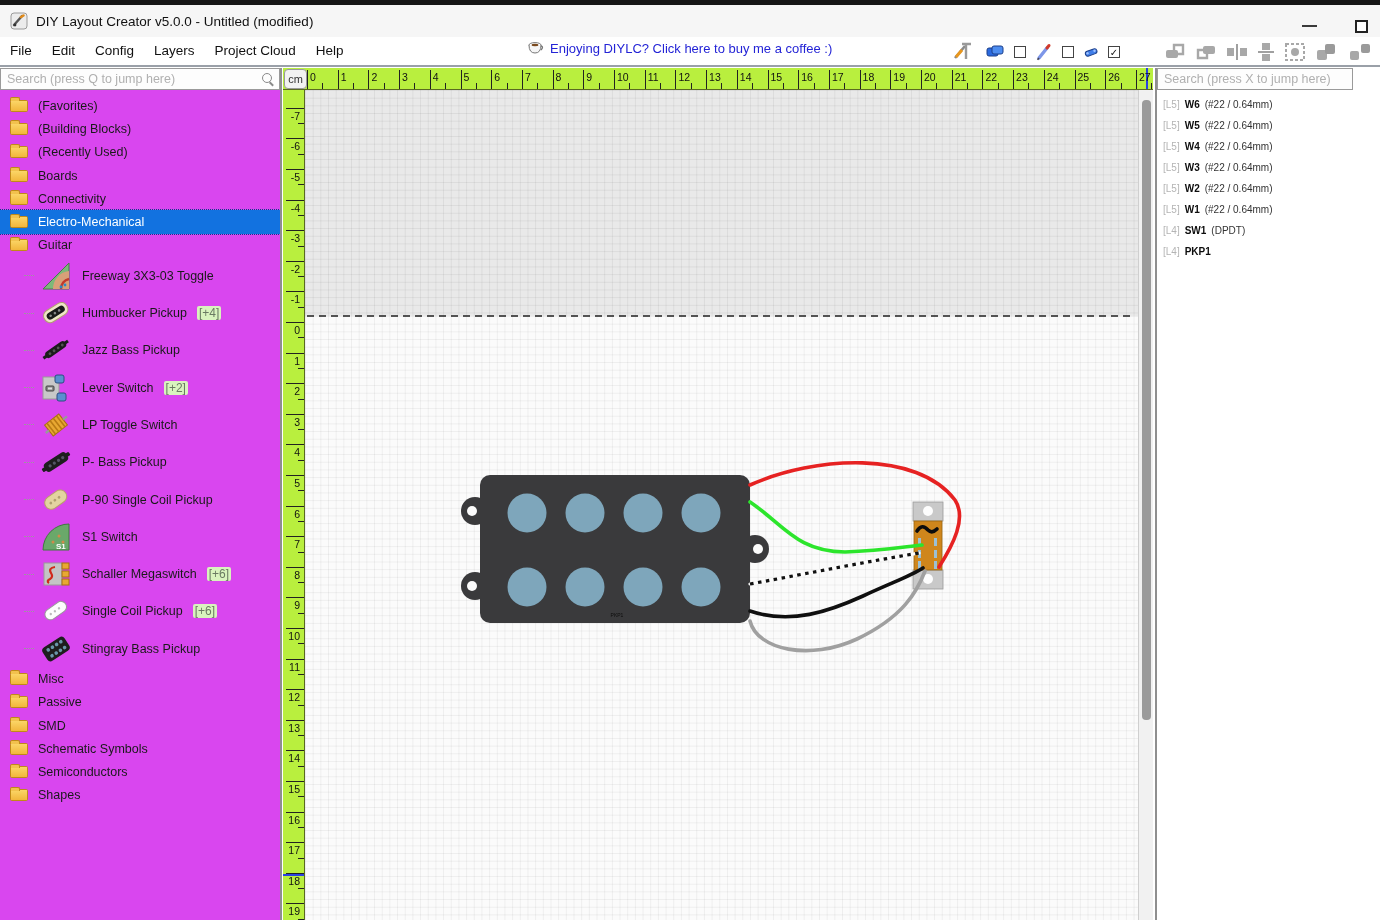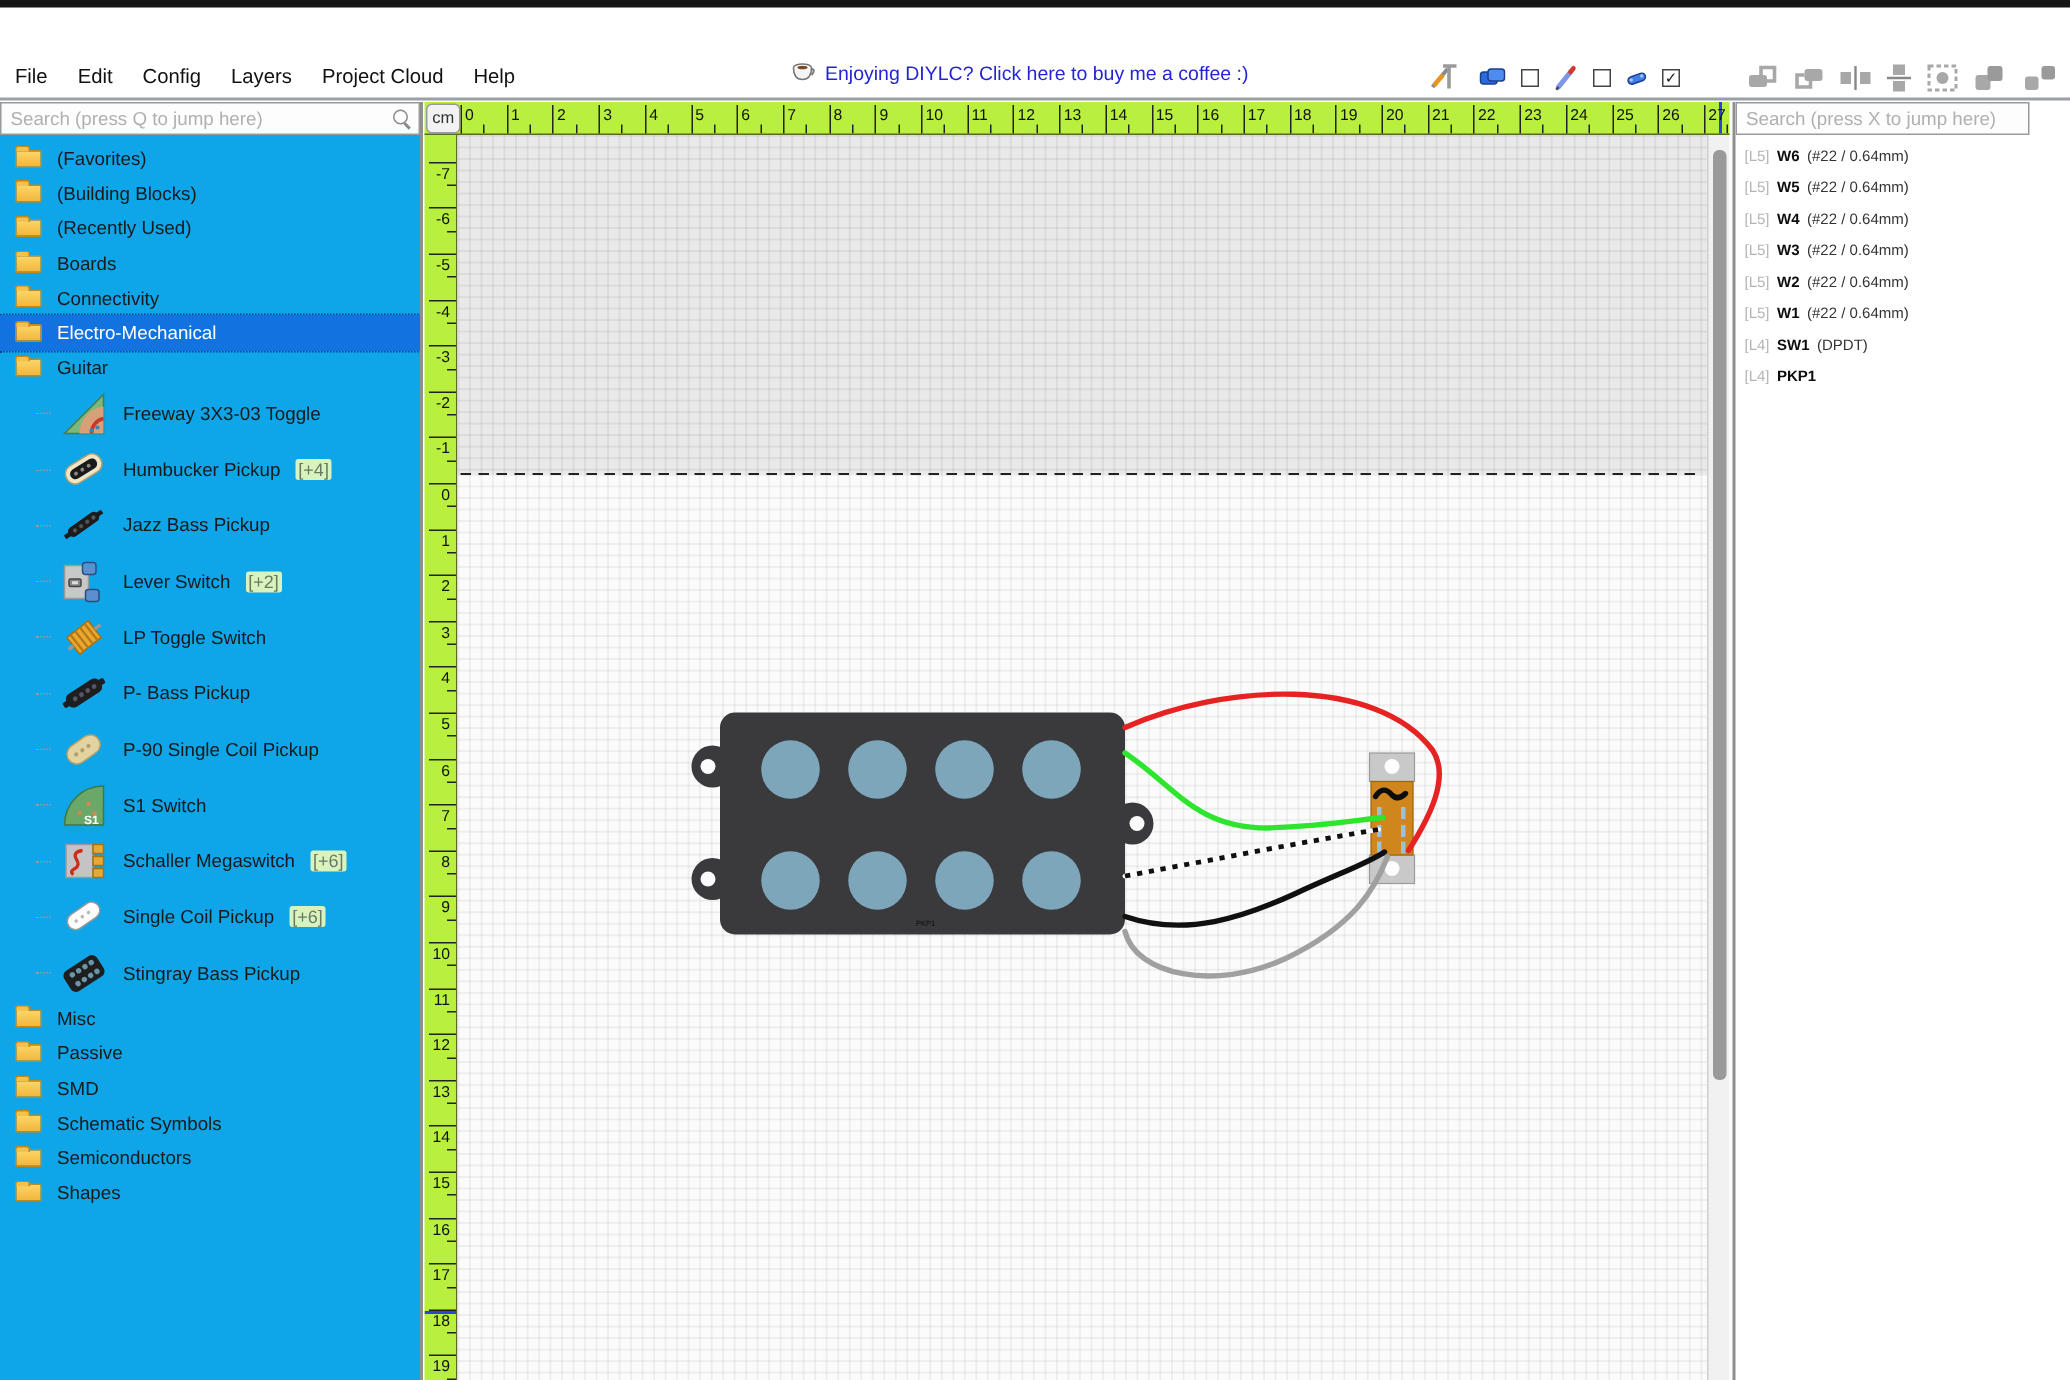--- a/index.html
+++ b/index.html
@@ -17,21 +17,21 @@
   
   #menubar { position:absolute; left:0; top:37px; width:1380px; height:30px; background:#ffffff; border-bottom:2px solid #9aa0a8; display:flex; align-items:center; }
   .menu-item { font-size:13.5px; color:#111; padding:0 10px; line-height:28px; cursor:default; }
   #donate { position:absolute; left:528px; top:41px; display:flex; align-items:center; gap:6px; }
   #donate-label { color:#2424d6; font-size:13px; }
   #toolbar { position:absolute; right:8px; top:40px; height:24px; display:flex; align-items:center; gap:9px; }
   .tb-spacer { width:26px; }
   .cbx { width:12px; height:12px; border:1px solid #444; background:#fff; font-size:10px; line-height:11px; text-align:center; color:#111; }
 
   
-  #left-panel { position:absolute; left:0; top:68px; width:282px; bottom:0; background:#0ea5e9; border-right:2px solid #8f8f8f; }
+  #left-panel { position:absolute; left:0; top:68px; width:282px; bottom:0; background:#d946ef; border-right:2px solid #8f8f8f; }
   .search-box { display:block; width:100%; height:22px; border:1px solid #9a9a9a; background:#fdfdfd; font-size:12.5px; padding:0 22px 0 6px; color:#333; font-family:"Liberation Sans",sans-serif; }
   .search-box::placeholder { color:#b0b0b0; }
   #left-search-wrap { position:relative; }
   .mag-icon { position:absolute; right:6px; top:4px; width:13px; height:13px; }
   .mag-icon::before { content:""; position:absolute; left:1px; top:1px; width:8px; height:8px; border:1.6px solid #8a8a8a; border-radius:50%; }
   .mag-icon::after { content:""; position:absolute; right:0px; bottom:0px; width:5px; height:1.8px; background:#8a8a8a; transform:rotate(45deg); }
   #tree { padding-top:4px; overflow:hidden; }
   .trow { display:flex; align-items:center; height:23.3px; padding-left:10px; gap:10px; cursor:default; }
   .trow.selected { background:#1272e0; outline:1px dotted #0b3e8a; }
   .trow.selected .tlabel { color:#ffffff; }
@@ -74,20 +74,33 @@
   .ltag { color:#b4b4b4; }
   .lname { color:#0d0d0d; font-weight:bold; }
   .ldetail { color:#333; }
 </style>
 </head>
 <body>
 
 <div id="app">
   <div id="top-strip"></div>
 
+  <div id="titlebar">
+    <svg width="18" height="18" viewBox="0 0 18 18">
+      <rect x="1" y="1" width="16" height="16" rx="3" fill="#ececec" stroke="#9a9a9a"></rect>
+      <path d="M4 13 L12 4" stroke="#555" stroke-width="2.4" stroke-linecap="round"></path>
+      <path d="M11 5 L13.5 3.5" stroke="#e08a1a" stroke-width="2.6" stroke-linecap="round"></path>
+      <circle cx="5" cy="13" r="1.4" fill="#333"></circle>
+    </svg>
+    <span id="title-text">DIY Layout Creator v5.0.0 - Untitled  (modified)</span>
+    <div class="win-controls">
+      <div class="min-glyph"></div>
+      <div class="max-glyph"></div>
+    </div>
+  </div>
 
   <div id="menubar">
     <span class="menu-item">File</span>
     <span class="menu-item">Edit</span>
     <span class="menu-item">Config</span>
     <span class="menu-item">Layers</span>
     <span class="menu-item">Project Cloud</span>
     <span class="menu-item">Help</span>
   </div>
 

